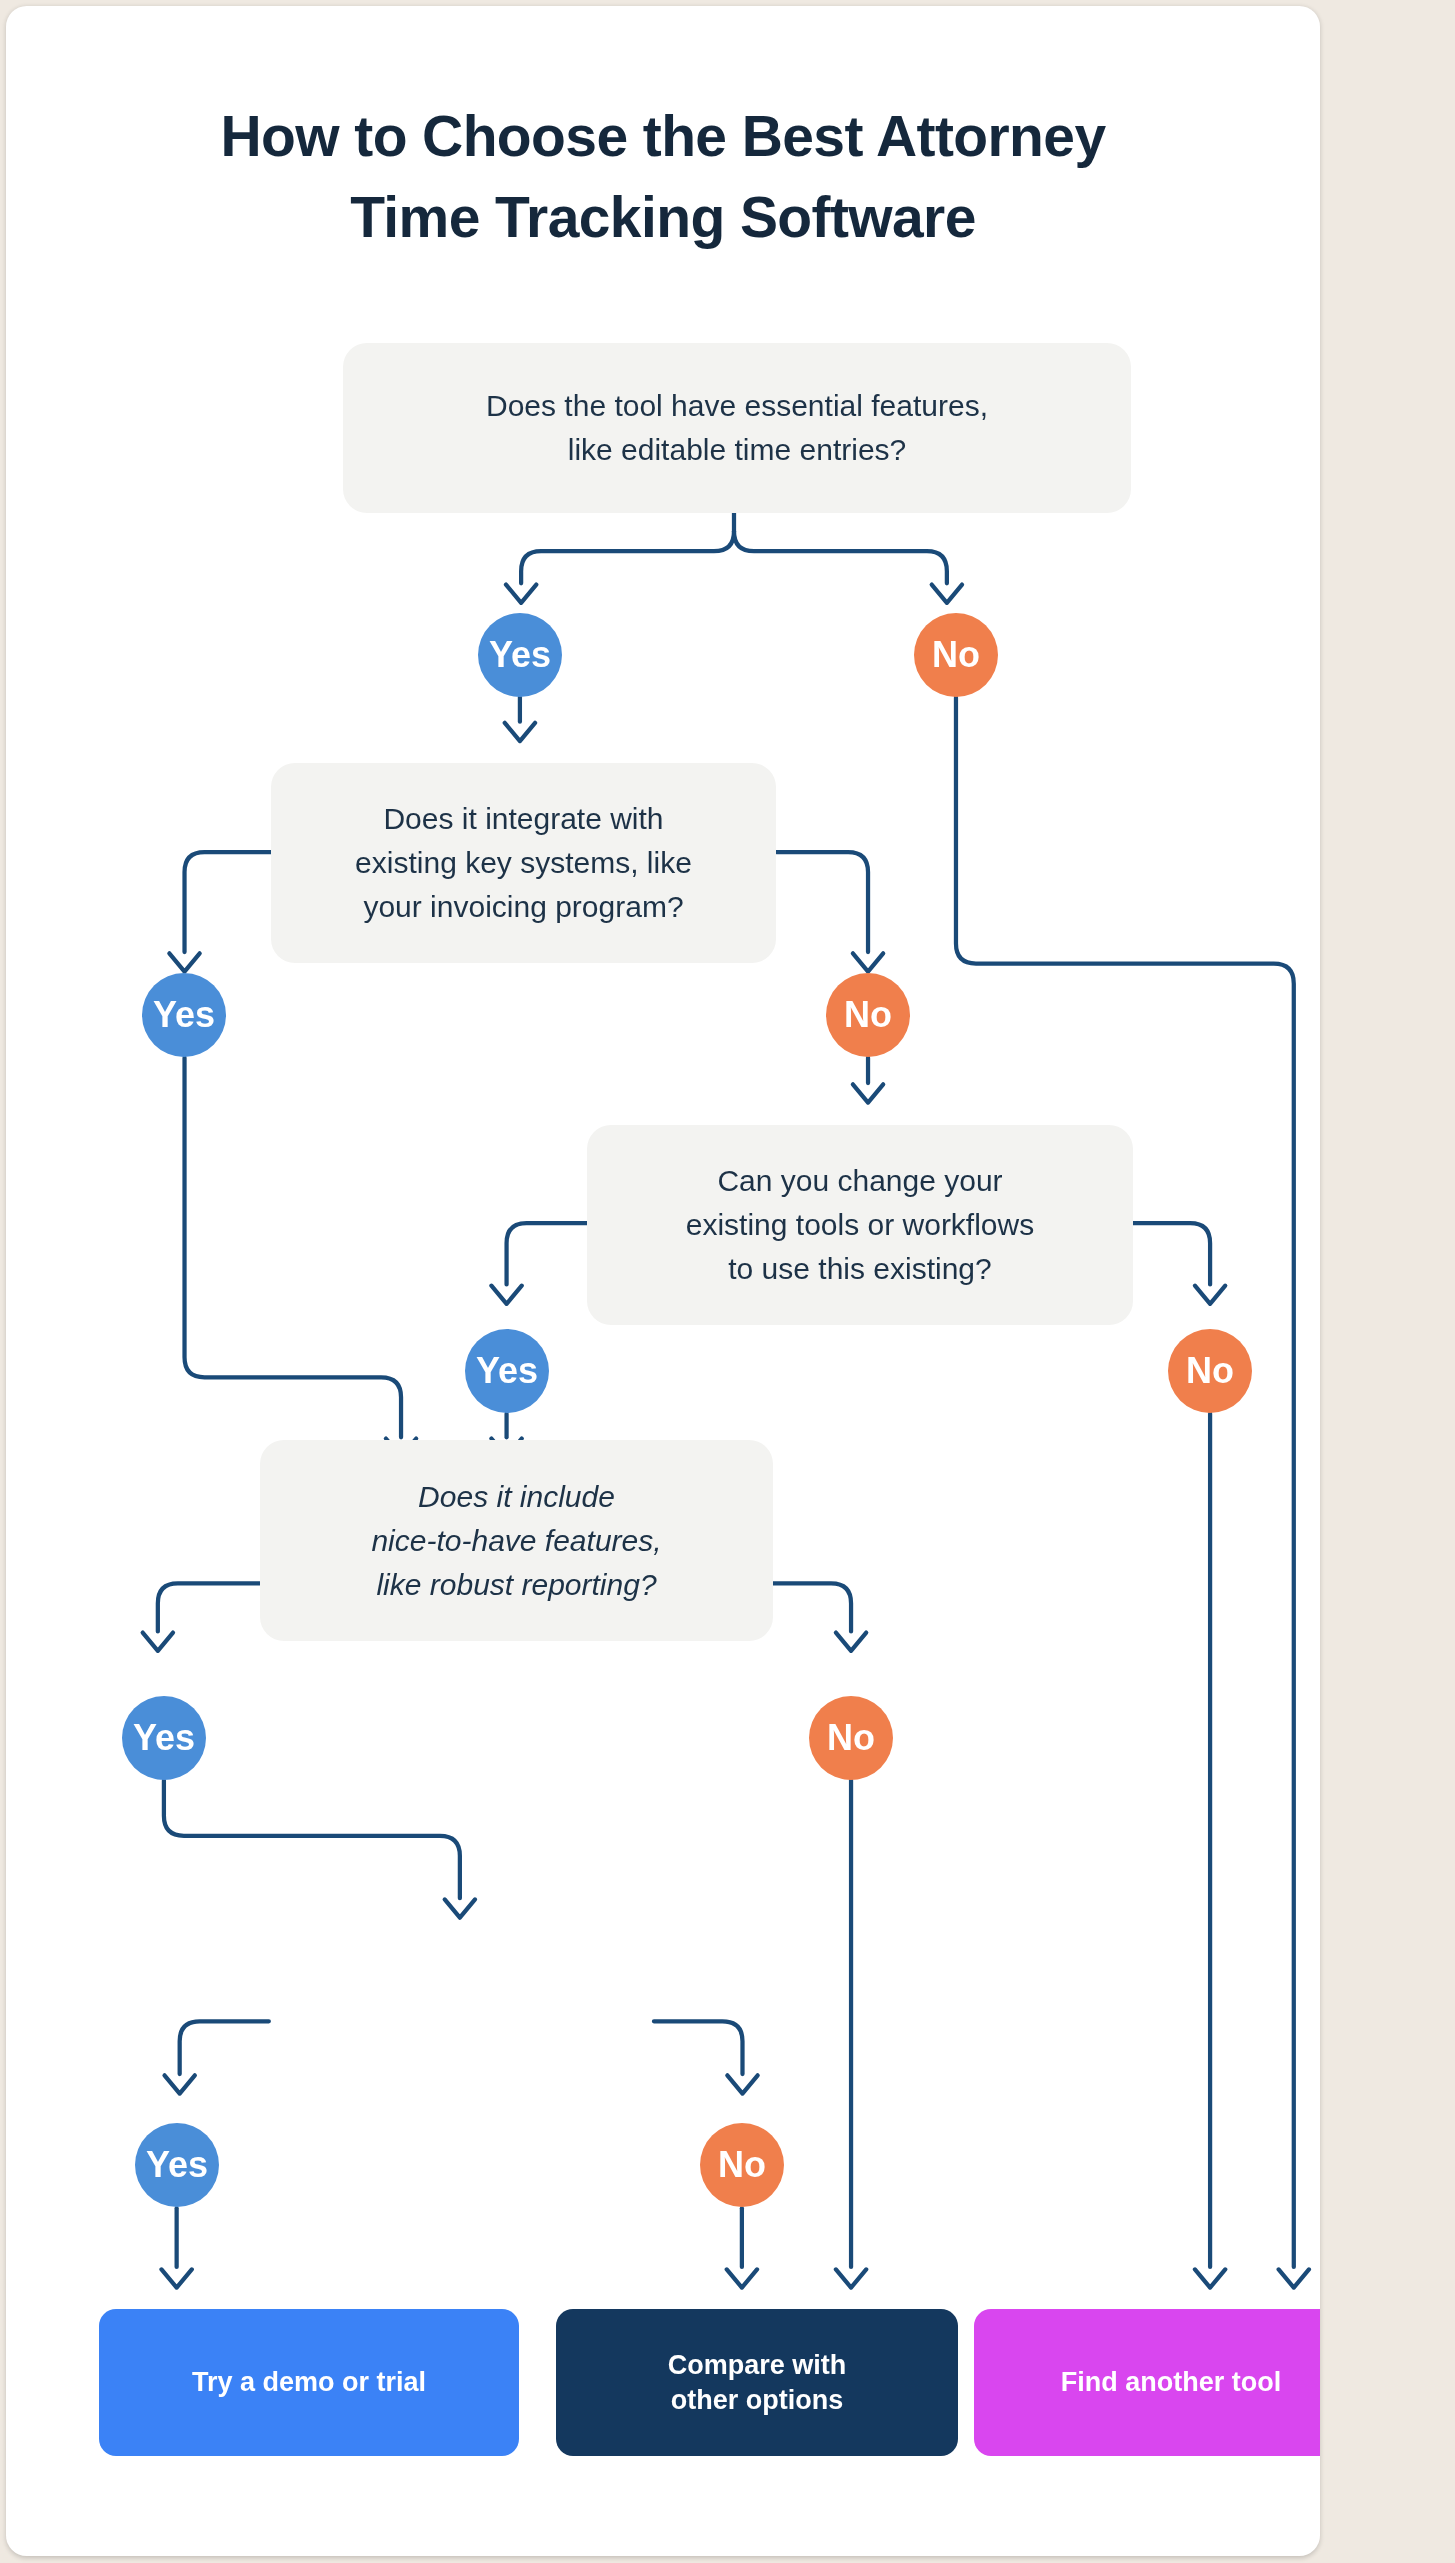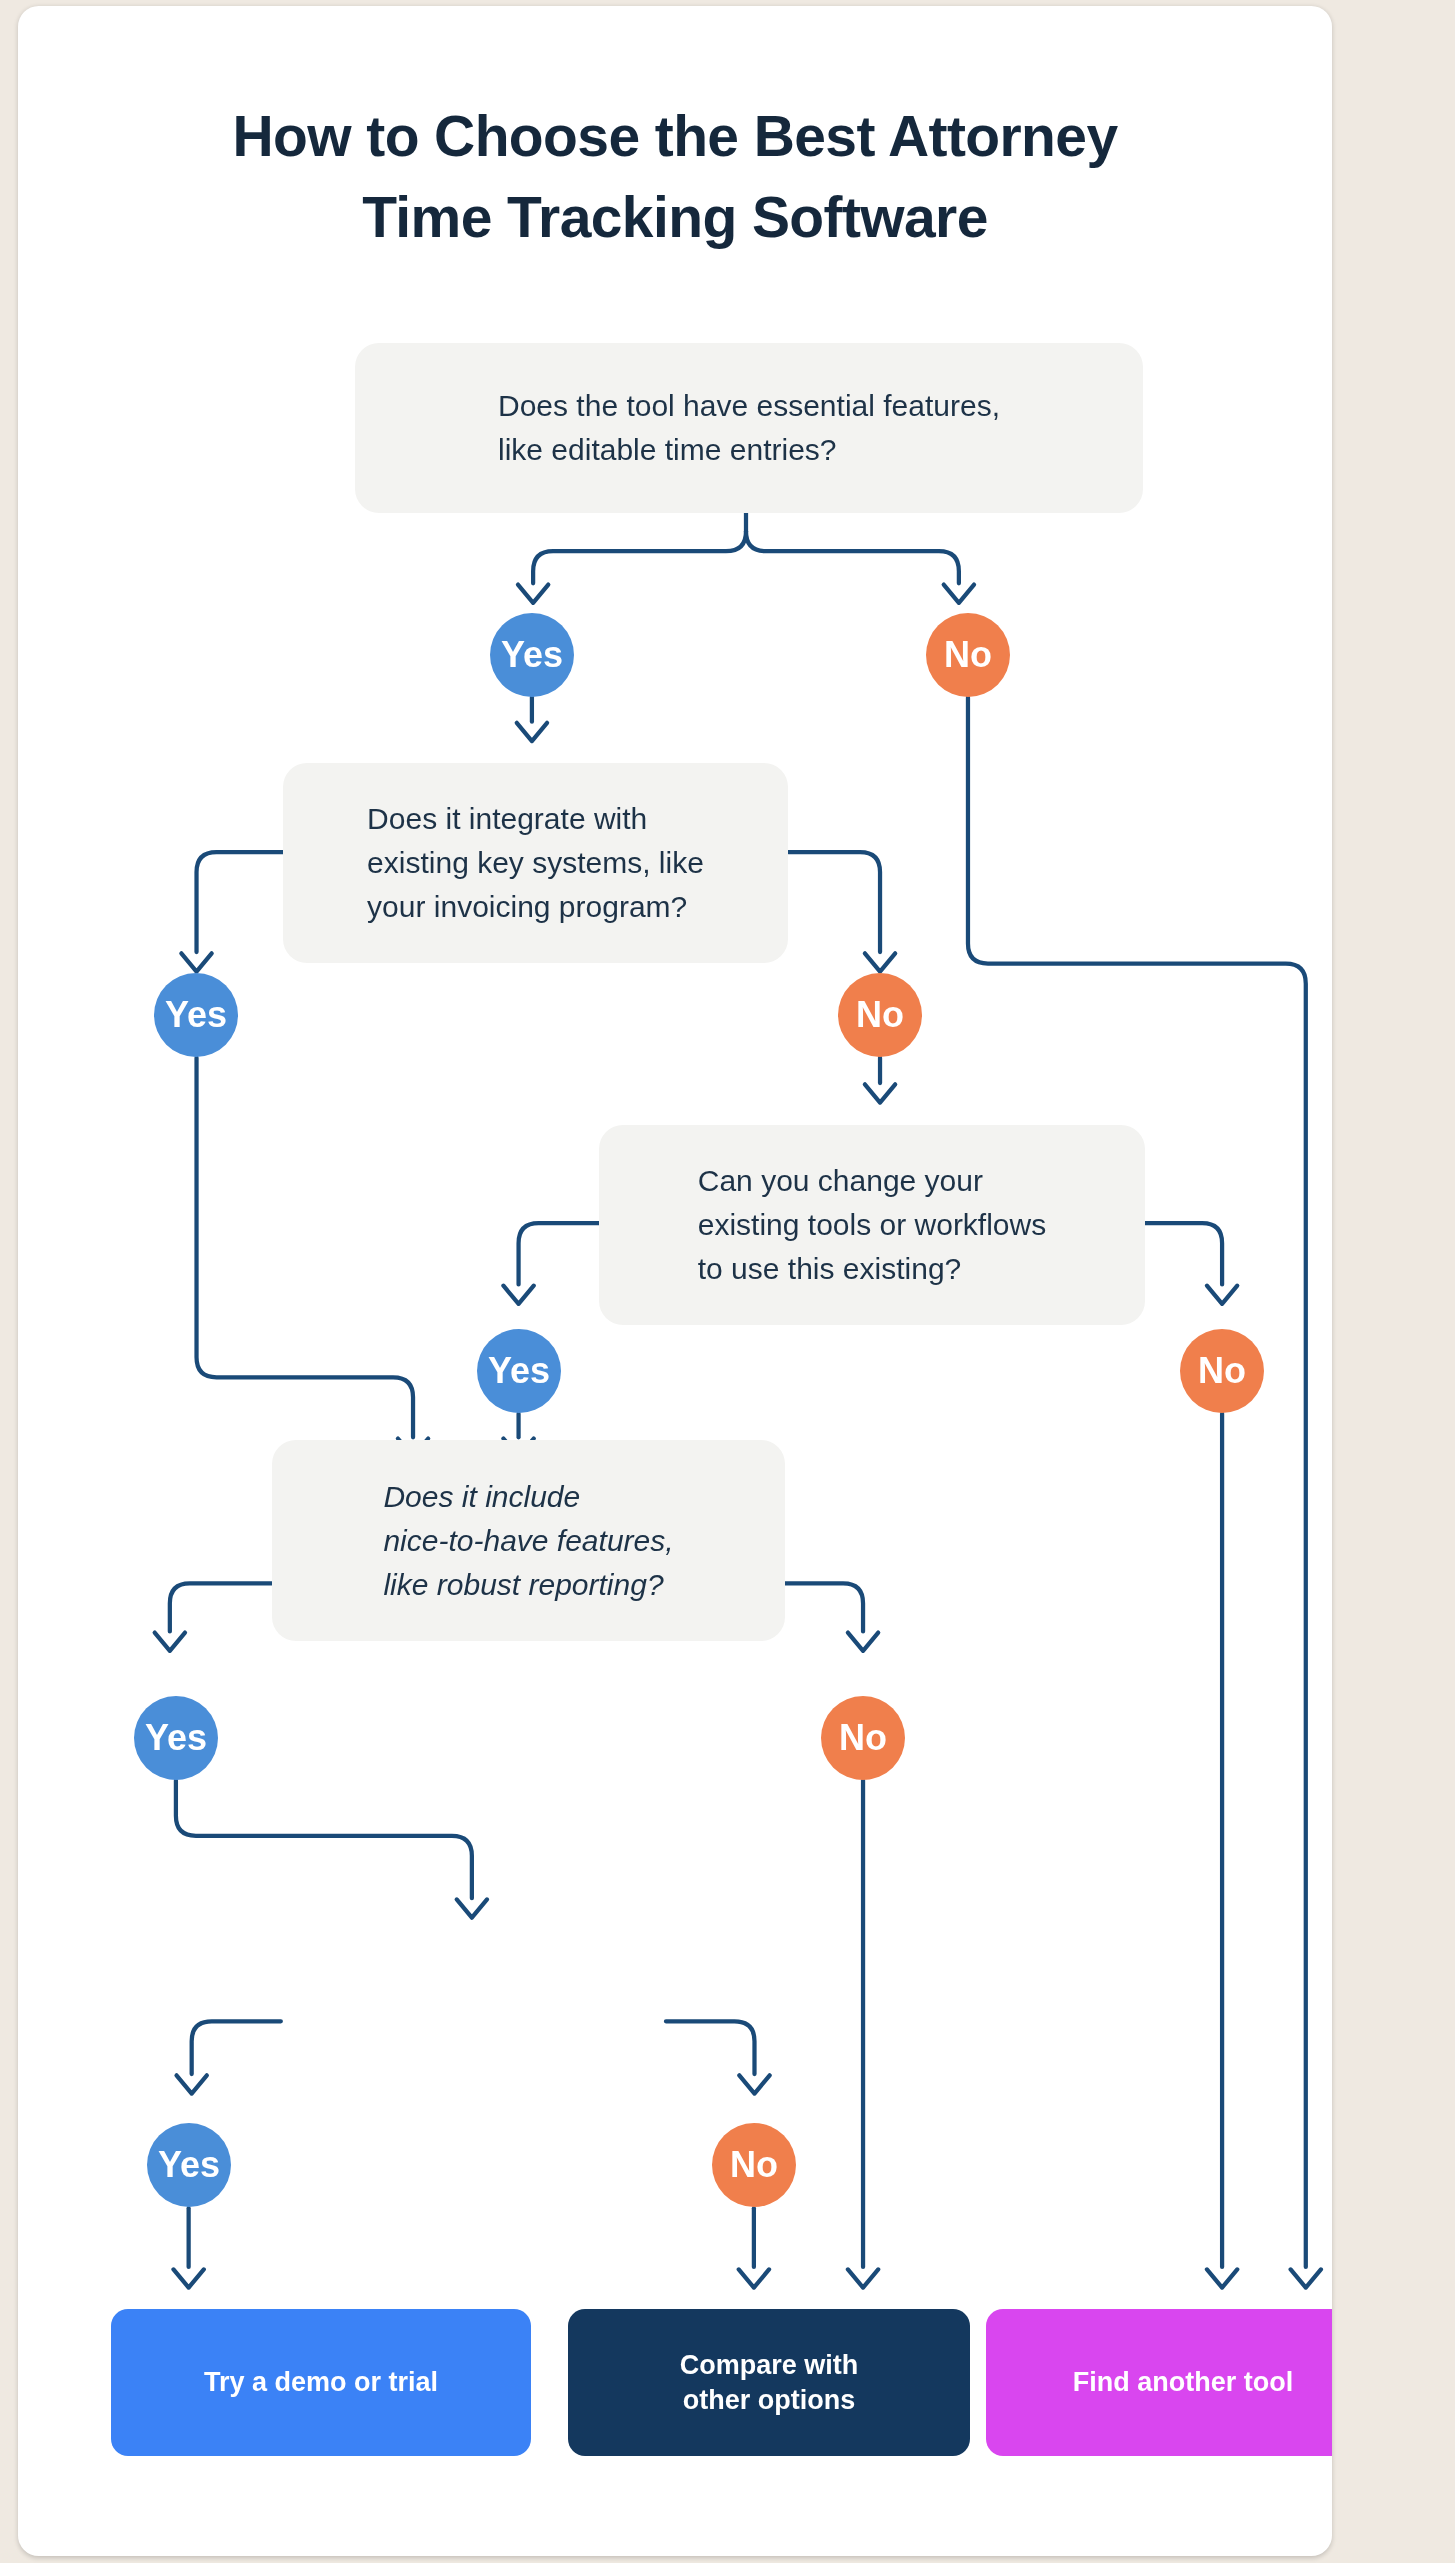--- a/index.html
+++ b/index.html
@@ -6,39 +6,39 @@
     --blue:#4a8ed8; --orange:#f07f4c; --navy:#14385e; --line:#1a4a78;
     --box-bg:#f3f3f1; --ink:#1d3247; --title-ink:#15283c; --frame:#efe9e1; --card:#ffffff;
   }
   html,body{margin:0;padding:0;}
   body{
     font-family:"Liberation Sans","DejaVu Sans",sans-serif;
     background:var(--frame);
     width:1456px;height:2563px;
   }
   .frame{
-    position:relative;width:1326px;height:2563px;background:var(--frame);margin-left:12px;
+    position:relative;width:1326px;height:2563px;background:var(--frame);
   }
   .card{
     position:absolute;left:6px;top:6px;right:6px;bottom:7.3px;
     background:var(--card);border-radius:20.6px;overflow:hidden;
     box-shadow:0 1.8px 4.9px rgba(0,0,0,.18);
   }
   .canvas{position:absolute;inset:0;}
   .title{
     position:absolute;top:90px;left:0;width:100%;
     text-align:center;color:var(--title-ink);
     font-size:57px;line-height:81px;font-weight:700;letter-spacing:-0.6px;
     white-space:pre-line;
   }
   svg.connectors{position:absolute;left:0;top:0;pointer-events:none;}
   svg.connectors path{stroke:var(--line);stroke-width:7;fill:none;stroke-linecap:round;stroke-linejoin:round;}
   .qbox{
     position:absolute;background:var(--box-bg);border-radius:24px;
-    display:flex;align-items:center;justify-content:center;text-align:left;
+    display:flex;align-items:center;justify-content:center;text-align:center;
     color:var(--ink);font-size:30px;line-height:44px;font-weight:500;
     white-space:pre-line;
   }
   .pill{
     position:absolute;width:84px;height:84px;border-radius:50%;
     display:flex;align-items:center;justify-content:center;
     color:#ffffff;font-size:36px;font-weight:700;
   }
   .pill.yes{background:var(--blue);}
   .pill.no{background:var(--orange);}

